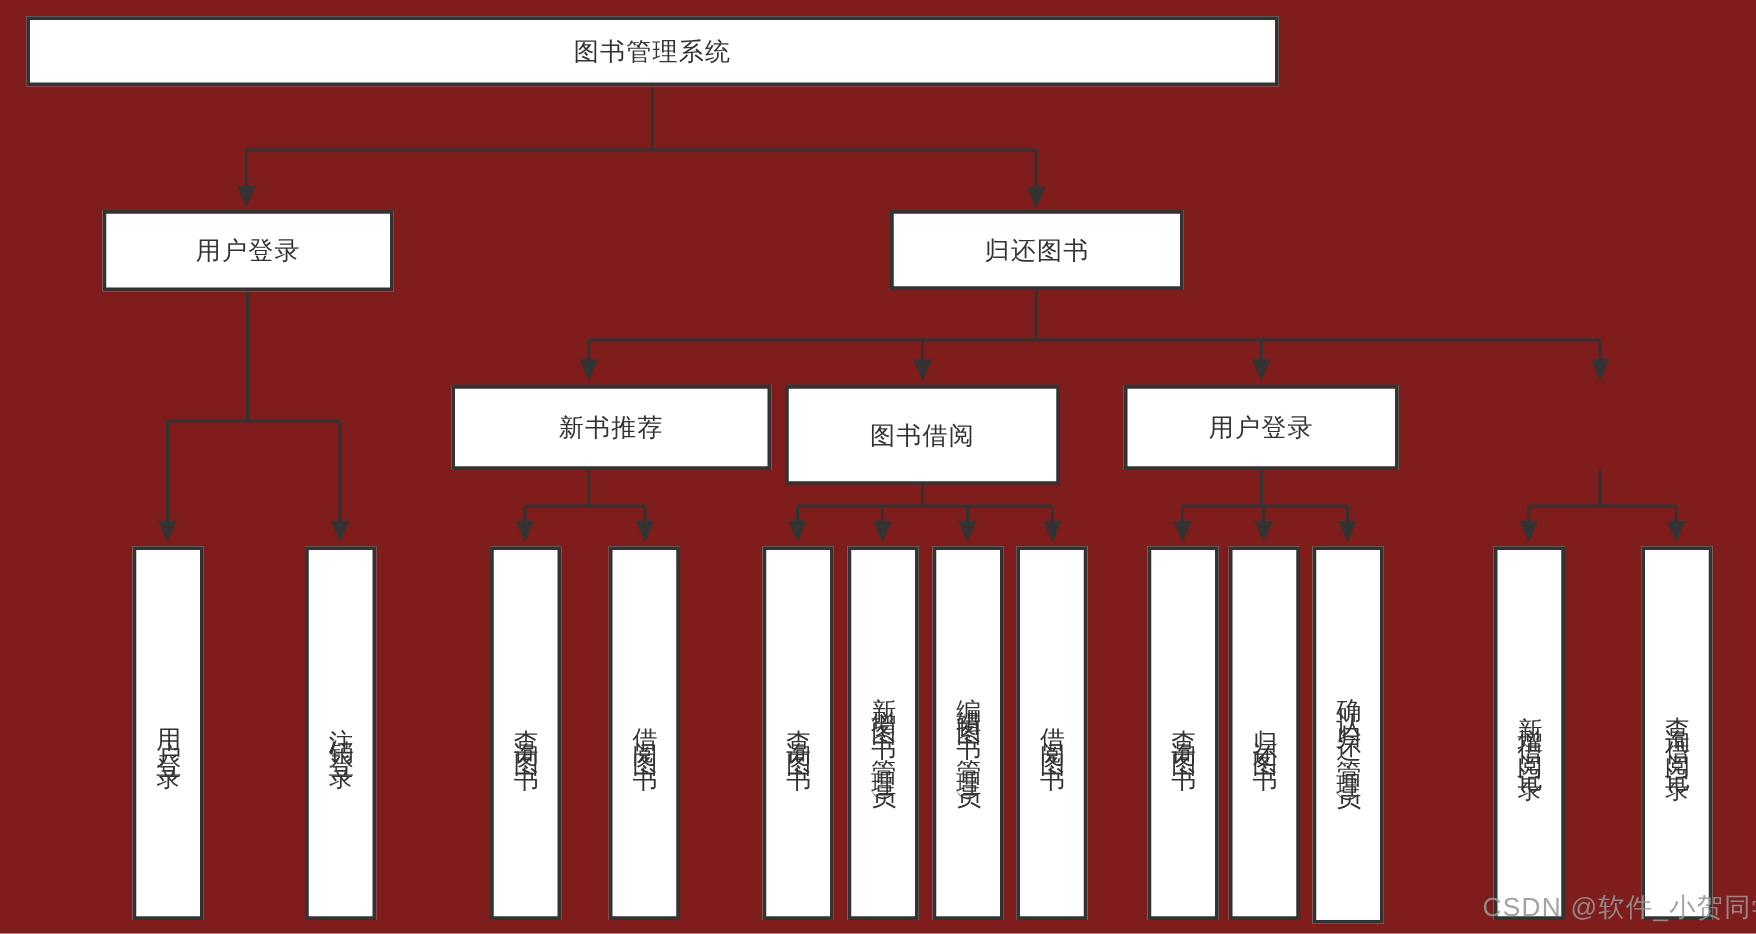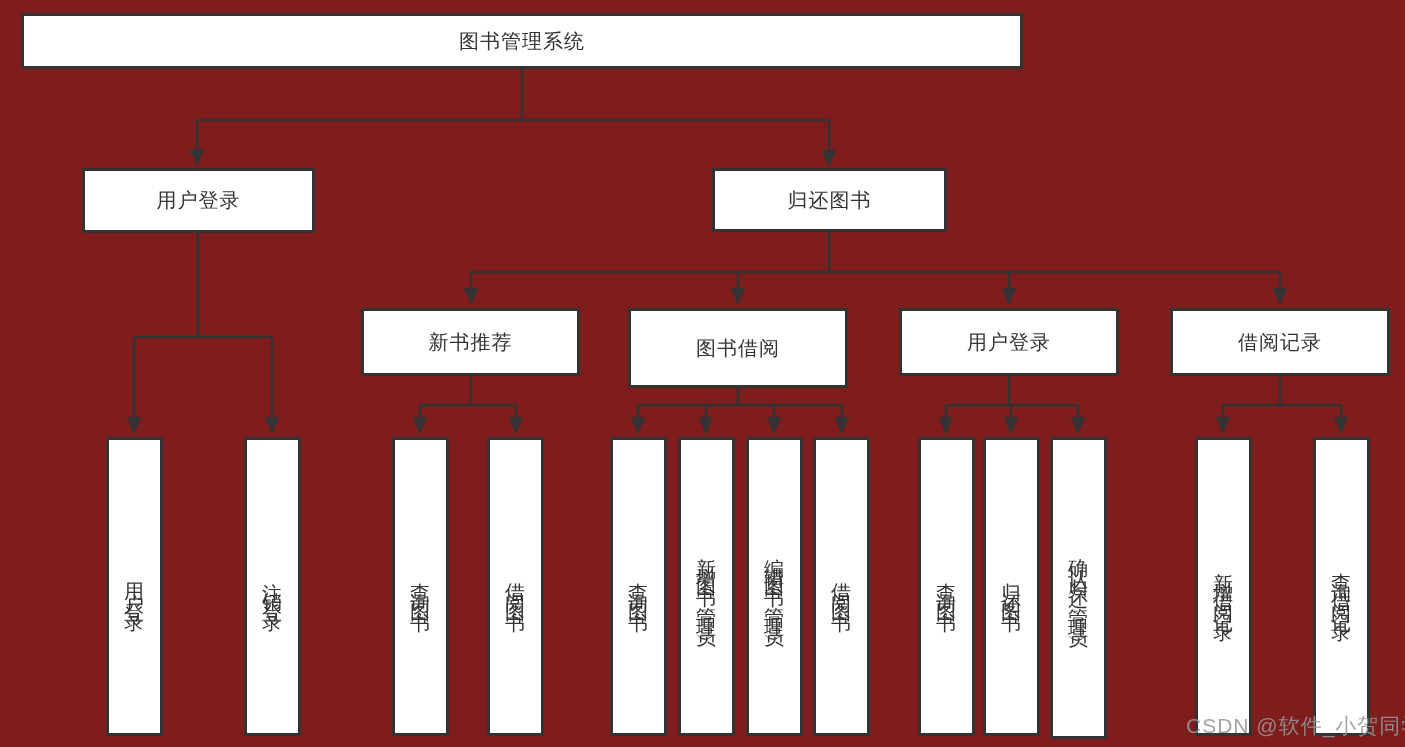--- a/index.html
+++ b/index.html
@@ -80,24 +80,23 @@
       <path d="M1223,405 V432" marker-end="url(#arw)"></path>
       <path d="M1341,405 V432" marker-end="url(#arw)"></path>
     </g>
   </svg>
 
   <div class="hbox" style="left:21px;top:13px;width:1002px;height:56px">图书管理系统</div>
 
   <div class="hbox" style="left:82px;top:168px;width:233px;height:65px">用户登录</div>
   <div class="hbox" style="left:712px;top:168px;width:235px;height:64px">归还图书</div>
 
-  <div class="hbox" style="left:361px;top:308px;width:219px;height:68px">新书推荐</div>
+  <div class="hbox" style="left:361px;top:308px;width:256px;height:68px">新书推荐</div>
   <div class="hbox" style="left:628px;top:308px;width:220px;height:80px">图书借阅</div>
   <div class="hbox" style="left:899px;top:308px;width:220px;height:68px">用户登录</div>
-  <div class="hbox" style="left:1170px;top:308px;width:220px;height:68px">借阅记录</div>
 
   <div class="vbox" style="left:106px;top:437px;width:57px;height:299px">
     <span class="vtext">用户登录</span>
   </div>
   <div class="vbox" style="left:244px;top:437px;width:57px;height:299px">
     <span class="vtext">注销登录</span>
   </div>
 
   <div class="vbox" style="left:392px;top:437px;width:57px;height:299px">
     <span class="vtext">查询图书</span>

